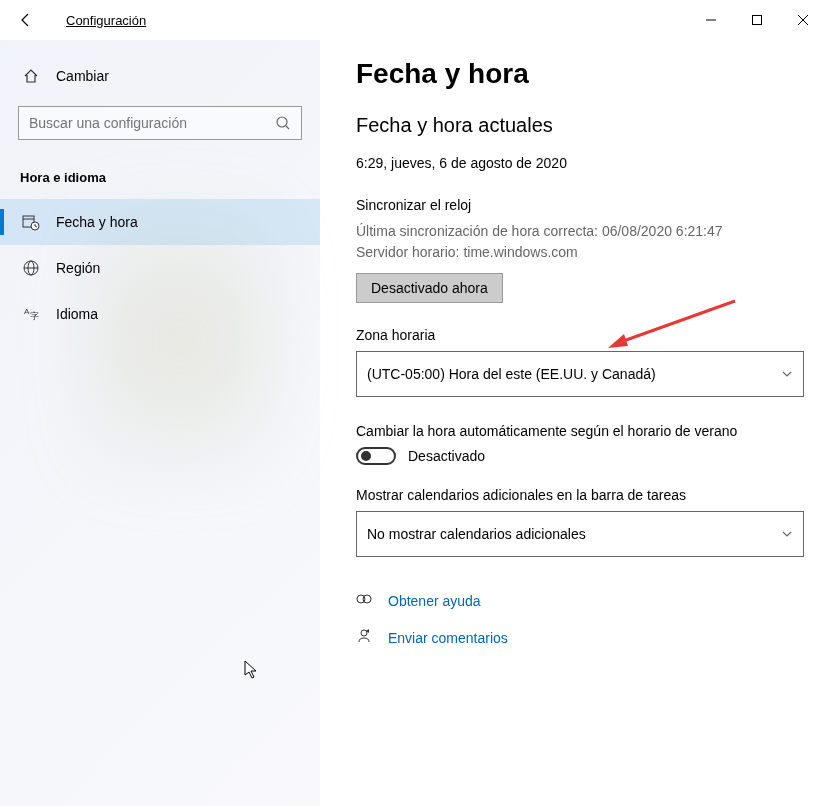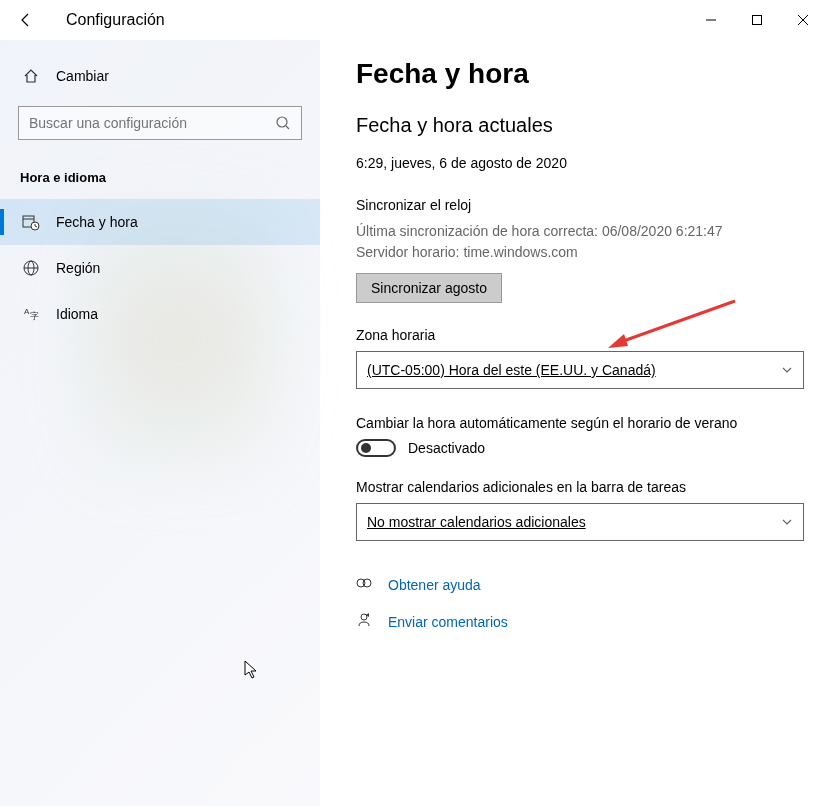--- a/index.html
+++ b/index.html
@@ -1,20 +1,20 @@
 <!DOCTYPE html>
 <html><head>
   <meta charset="utf-8">
   <style>
     * { margin: 0; padding: 0; box-sizing: border-box; font-family: "Segoe UI", Tahoma, sans-serif; }
     body { width: 826px; height: 806px; background: #fff; overflow: hidden; position: relative; }
     
     .titlebar { height: 40px; display: flex; align-items: center; padding: 0 0 0 14px; }
     .back-btn { width: 24px; height: 24px; display: flex; align-items: center; justify-content: center; cursor: pointer; }
-    .title { font-size: 16px; margin-left: 28px; color: #000; }
+    .title { font-size: 13px; margin-left: 28px; color: #000; text-decoration: underline; }
     .window-controls { margin-left: auto; display: flex; }
     .wc-btn { width: 46px; height: 30px; display: flex; align-items: center; justify-content: center; cursor: pointer; }
     
     .main { display: flex; height: calc(100% - 40px); }
     
     .sidebar { width: 320px; padding: 20px 0 0 0; background: linear-gradient(135deg, rgba(230,235,245,0.6), rgba(245,245,250,0.6)); position: relative; }
     .sidebar-blur { position: absolute; top: 160px; left: 80px; width: 200px; height: 280px; background: radial-gradient(circle, rgba(200,180,140,0.25), rgba(180,200,160,0.15), transparent); filter: blur(30px); z-index: 0; }
     .sidebar-content { position: relative; z-index: 1; }
     
     .home-link { display: flex; align-items: center; padding: 8px 20px; margin-bottom: 14px; cursor: pointer; }
@@ -41,21 +41,21 @@
     .datetime-now { font-size: 14px; margin-bottom: 26px; color: #000; }
     
     .sync-section { margin-bottom: 24px; }
     .sync-heading { font-size: 14px; margin-bottom: 8px; color: #000; }
     .sync-info { font-size: 14px; color: #666; line-height: 1.5; margin-bottom: 10px; }
     
     .sync-btn { background: #ccc; border: 1px solid #999; padding: 6px 14px; font-size: 14px; cursor: pointer; }
     
     .field-label { font-size: 14px; margin-bottom: 8px; color: #000; }
     
-    .dropdown { width: 448px; height: 38px; border: 1px solid #666; display: flex; align-items: center; padding: 0 10px; cursor: pointer; margin-bottom: 26px; background: #fff; text-decoration: underline; }
+    .dropdown { width: 448px; height: 46px; border: 1px solid #666; display: flex; align-items: center; padding: 0 10px; cursor: pointer; margin-bottom: 26px; background: #fff; }
     .dropdown span.val { flex: 1; font-size: 14px; }
     .dropdown .chevron { color: #666; }
     
     .toggle-row { display: flex; align-items: center; margin-bottom: 22px; }
     .toggle { width: 40px; height: 18px; border: 2px solid #333; border-radius: 10px; position: relative; cursor: pointer; margin-right: 12px; }
     .toggle-knob { width: 10px; height: 10px; background: #333; border-radius: 50%; position: absolute; top: 2px; left: 3px; }
     .toggle-label { font-size: 14px; }
     
     .links-section { margin-top: 46px; }
     .link { display: block; font-size: 14px; color: #0066b4; text-decoration: none; margin-bottom: 22px; cursor: pointer; }
@@ -161,21 +161,21 @@
     <h2>Fecha y hora actuales</h2>
 
     <div class="datetime-now">6:29, jueves, 6 de agosto de 2020</div>
 
     <div class="sync-section">
       <div class="sync-heading">Sincronizar el reloj</div>
       <div class="sync-info">
         <div>Última sincronización de hora correcta: 06/08/2020 6:21:47</div>
         <div>Servidor horario: time.windows.com</div>
       </div>
-      <button class="sync-btn">Sincronizar agosto</button>
+      <button class="sync-btn">Desactivado ahora</button>
     </div>
 
     <div class="field-label">Zona horaria</div>
     <div class="dropdown">
       <span class="val">(UTC-05:00) Hora del este (EE.UU. y Canadá)</span>
       <svg class="chevron" width="12" height="12" viewBox="0 0 12 12">
           <path d="M2 4 L6 8 L10 4" stroke="#666" stroke-width="1.2" fill="none"></path>
         </svg>
     </div>
 

